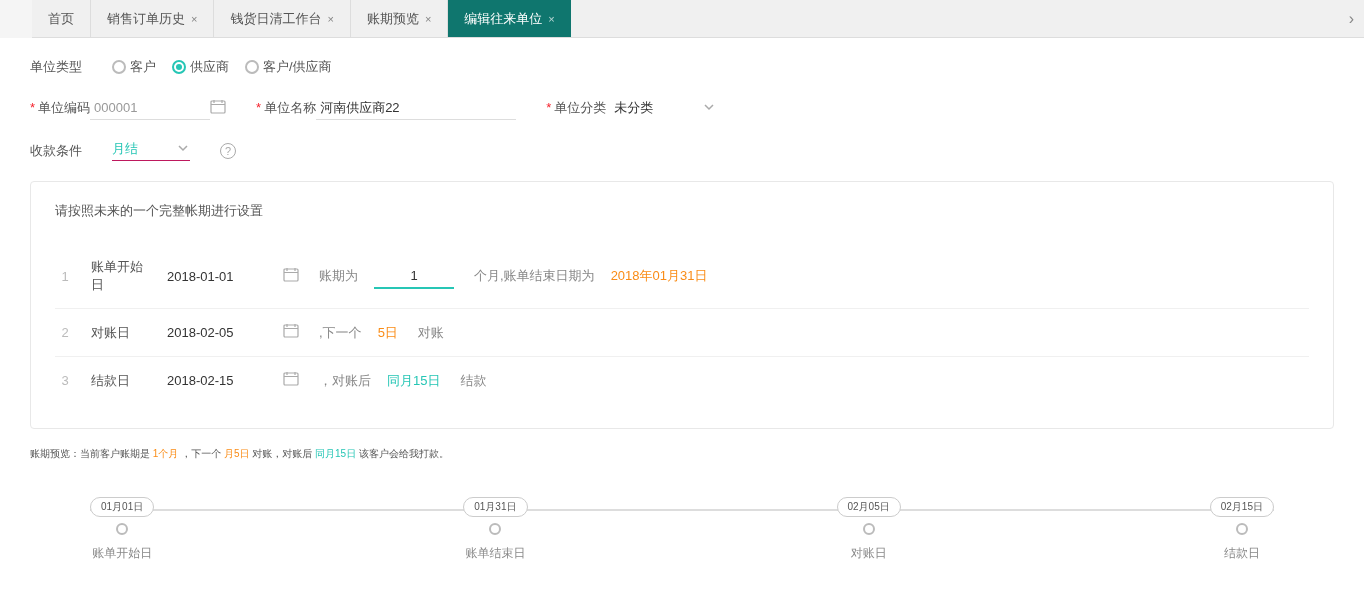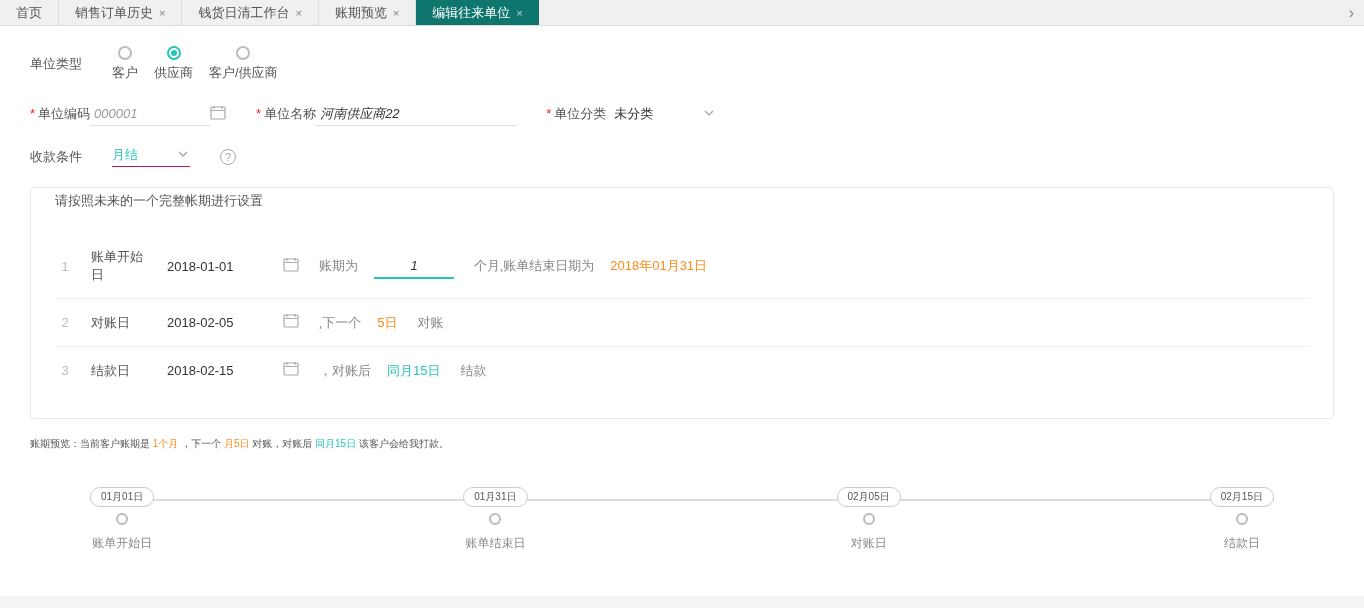--- a/index.html
+++ b/index.html
@@ -4,21 +4,22 @@
   <style>
     * { box-sizing: border-box; margin: 0; padding: 0; }
     body { font-family: 'Microsoft YaHei', '微软雅黑', sans-serif; font-size: 13px; background: #f5f5f5; color: #333; }
 
     
     .tabs-bar {
       display: flex;
       align-items: stretch;
       background: #f0f0f0;
       border-bottom: 1px solid #ddd;
-      height: 26px;
+      height: 38px;
+      margin-left: 32px;
     }
     .tab {
       display: flex;
       align-items: center;
       padding: 0 16px;
       cursor: pointer;
       background: #f0f0f0;
       border-right: 1px solid #ddd;
       font-size: 13px;
       color: #555;
@@ -73,21 +74,20 @@
       align-items: center;
       gap: 16px;
     }
     .radio-item {
       display: flex;
       align-items: center;
       gap: 4px;
       cursor: pointer;
       font-size: 13px;
       color: #555;
-      flex-direction: column;
     }
     .radio-circle {
       width: 14px;
       height: 14px;
       border-radius: 50%;
       border: 2px solid #bbb;
       display: flex;
       align-items: center;
       justify-content: center;
     }
@@ -109,21 +109,20 @@
       gap: 0;
     }
     .input-field {
       border: none;
       border-bottom: 1px solid #ddd;
       outline: none;
       font-size: 13px;
       padding: 4px 4px;
       color: #333;
       background: transparent;
-      font-style: italic;
     }
     .input-field.code-field { width: 120px; color: #999; }
     .input-field.name-field { width: 200px; }
     .input-field.period-field {
       width: 80px;
       border: none;
       border-bottom: 2px solid #26c6b5;
       color: #333;
       text-align: center;
     }
@@ -162,21 +161,21 @@
       justify-content: center;
       font-size: 11px;
       color: #aaa;
       cursor: pointer;
     }
 
     
     .period-card {
       border: 1px solid #e8e8e8;
       border-radius: 4px;
-      padding: 4px 24px 24px;
+      padding: 20px 24px 24px;
       margin-bottom: 16px;
     }
     .period-card-title {
       font-size: 13px;
       color: #555;
       margin-bottom: 24px;
     }
     .period-rows { display: flex; flex-direction: column; gap: 0; }
     .period-row {
       display: flex;
@@ -199,21 +198,20 @@
     }
     .period-date {
       color: #333;
       font-size: 13px;
       width: 100px;
     }
     .period-desc {
       color: #888;
       font-size: 13px;
       margin-left: 4px;
-      font-family: Liberation Serif, serif;
     }
     .highlight-orange { color: #fa8c16; }
     .highlight-cyan { color: #26c6b5; }
 
     
     .preview-section { padding: 0 0 12px; }
     .preview-text {
       font-size: 10px;
       color: #555;
       margin-bottom: 24px;

